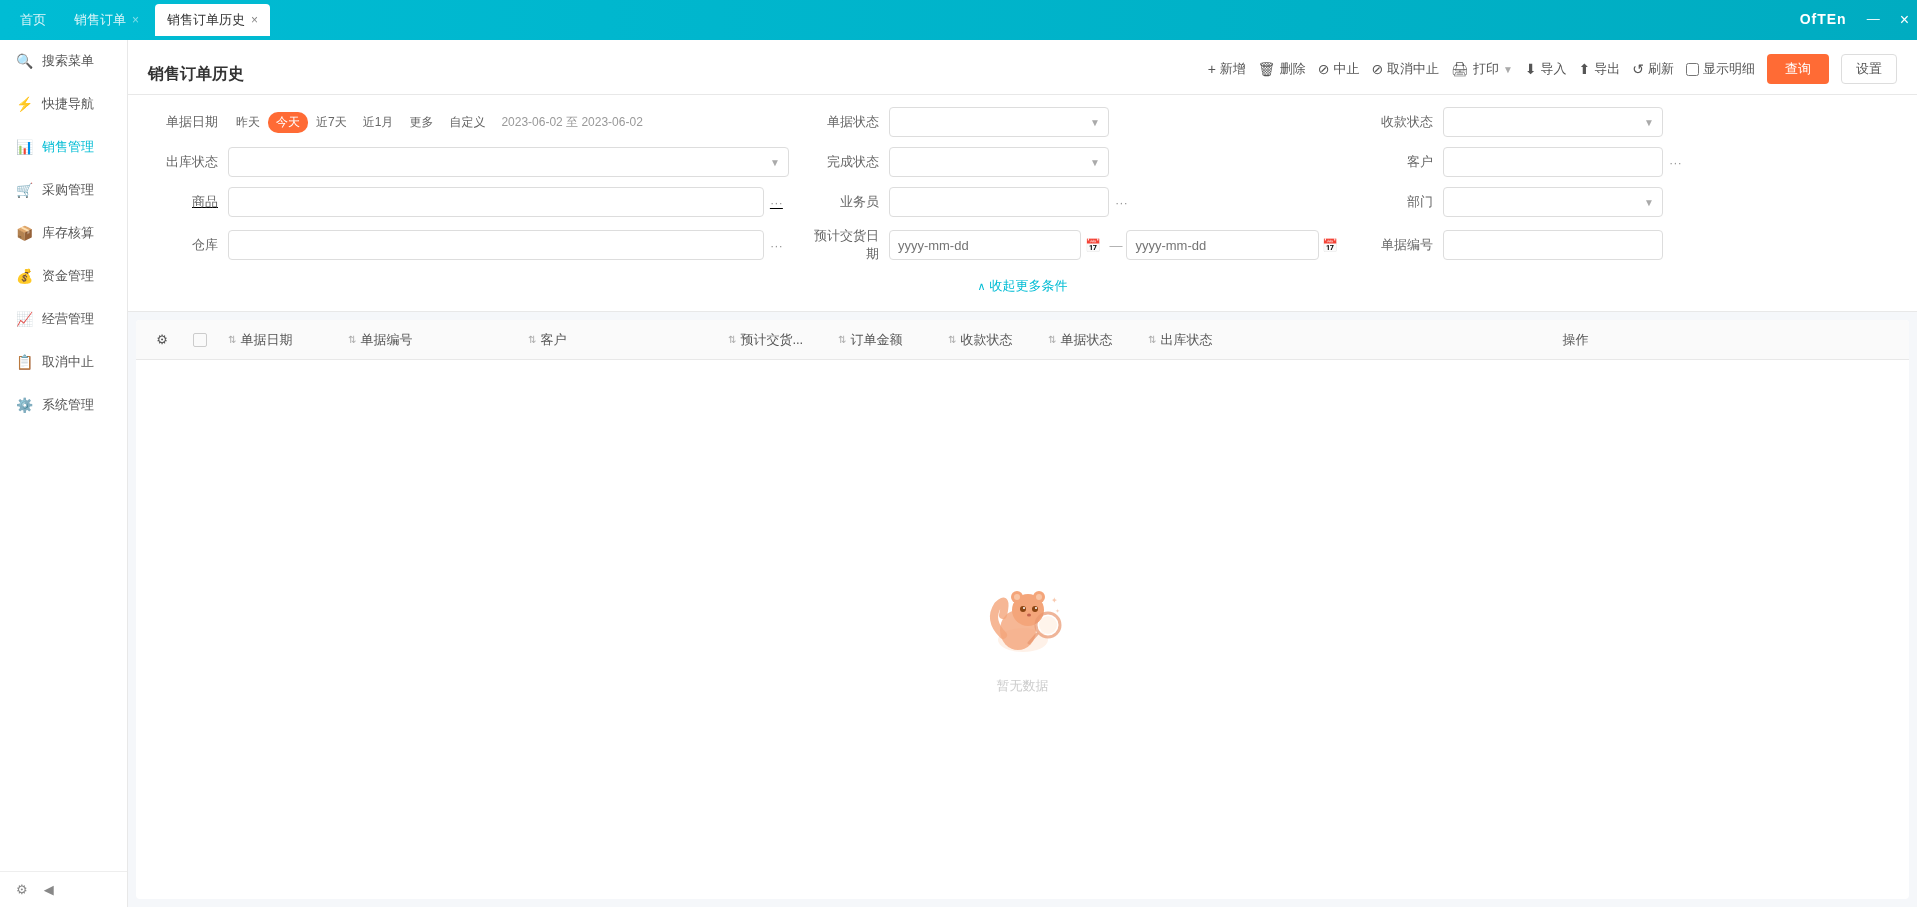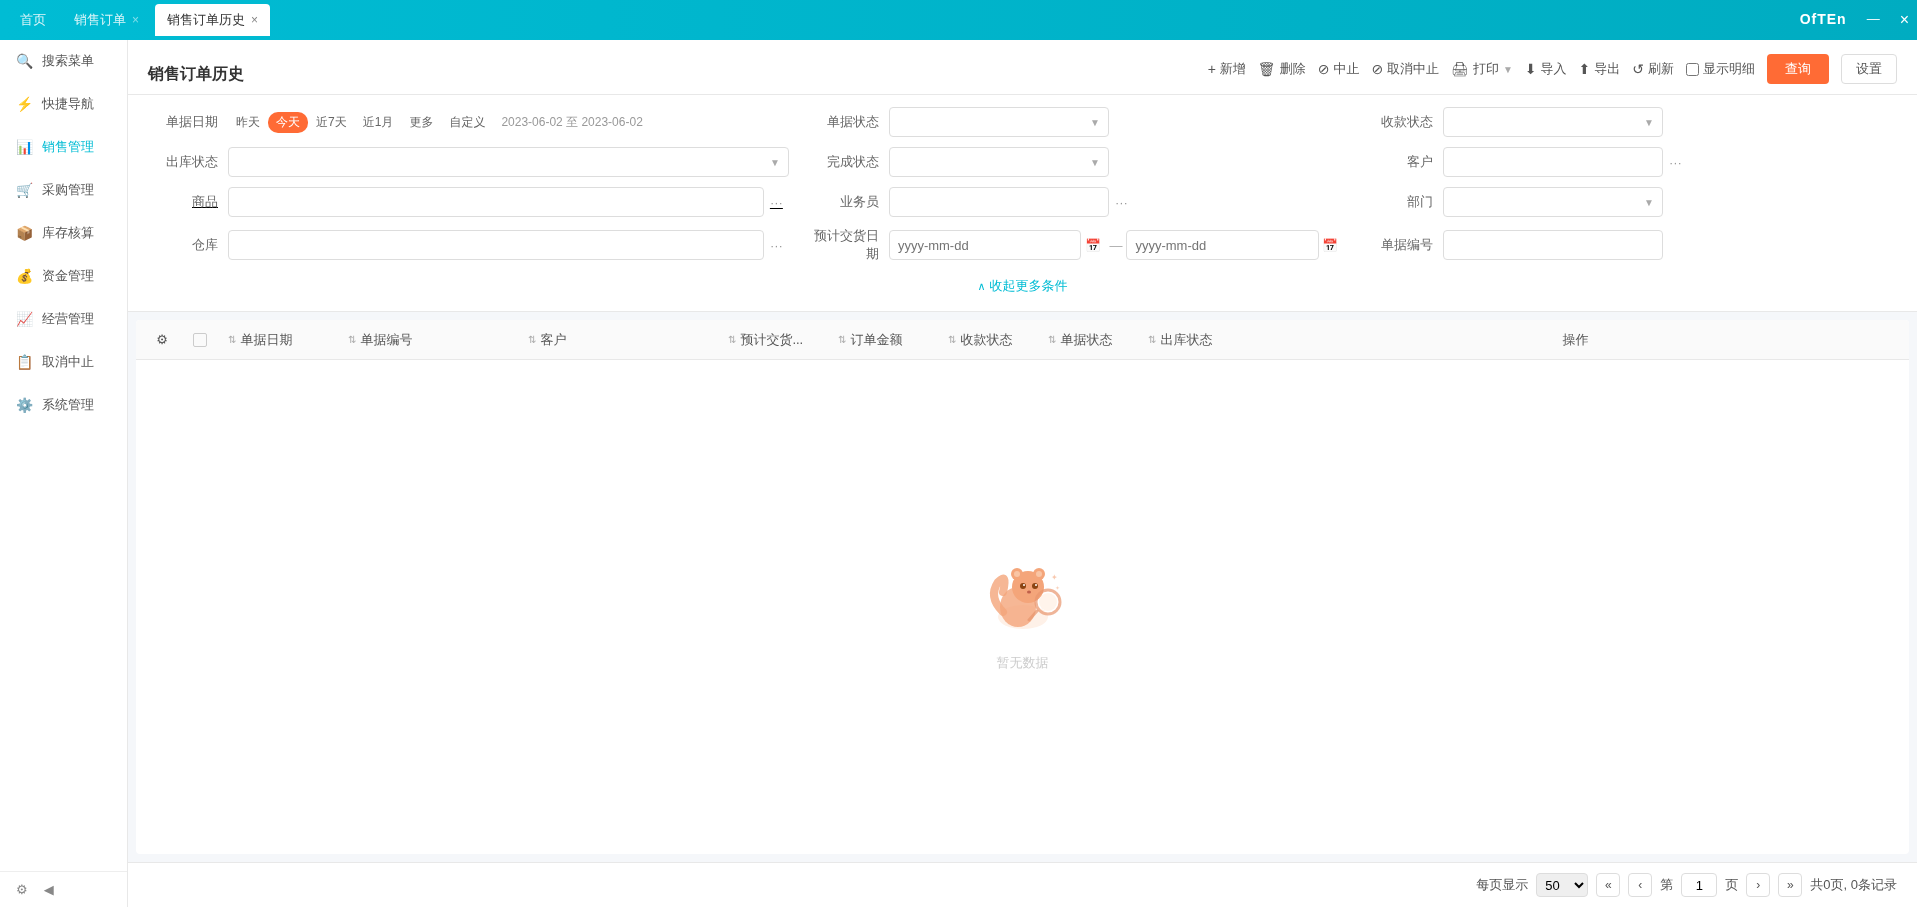--- a/index.html
+++ b/index.html
@@ -652,32 +652,15 @@
 
           <path d="M30 70 Q15 55 25 40 Q35 30 30 50" fill="none" stroke="#f4a57a" stroke-width="8" stroke-linecap="round" opacity="0.8"></path>
 
           <text x="78" y="38" font-size="8" fill="#f4a57a" opacity="0.6">✦</text>
           <text x="82" y="48" font-size="6" fill="#f4a57a" opacity="0.5">✦</text>
         </svg>
         <span class="empty-text">暂无数据</span>
       </div>
     </div>
 
-    <div class="pagination">
-      <span>每页显示</span>
-      <select class="per-page-select">
-        <option value="50" selected="">50</option>
-        <option value="10">10</option>
-        <option value="20">20</option>
-        <option value="100">100</option>
-      </select>
-      <div class="page-btn">«</div>
-      <div class="page-btn">‹</div>
-      <span>第</span>
-      <input class="page-input" value="1" style="">
-      <span>页</span>
-      <div class="page-btn">›</div>
-      <div class="page-btn">»</div>
-      <span>共0页, 0条记录</span>
-    </div>
 
   </div>
 </div>
 
 </body></html>

